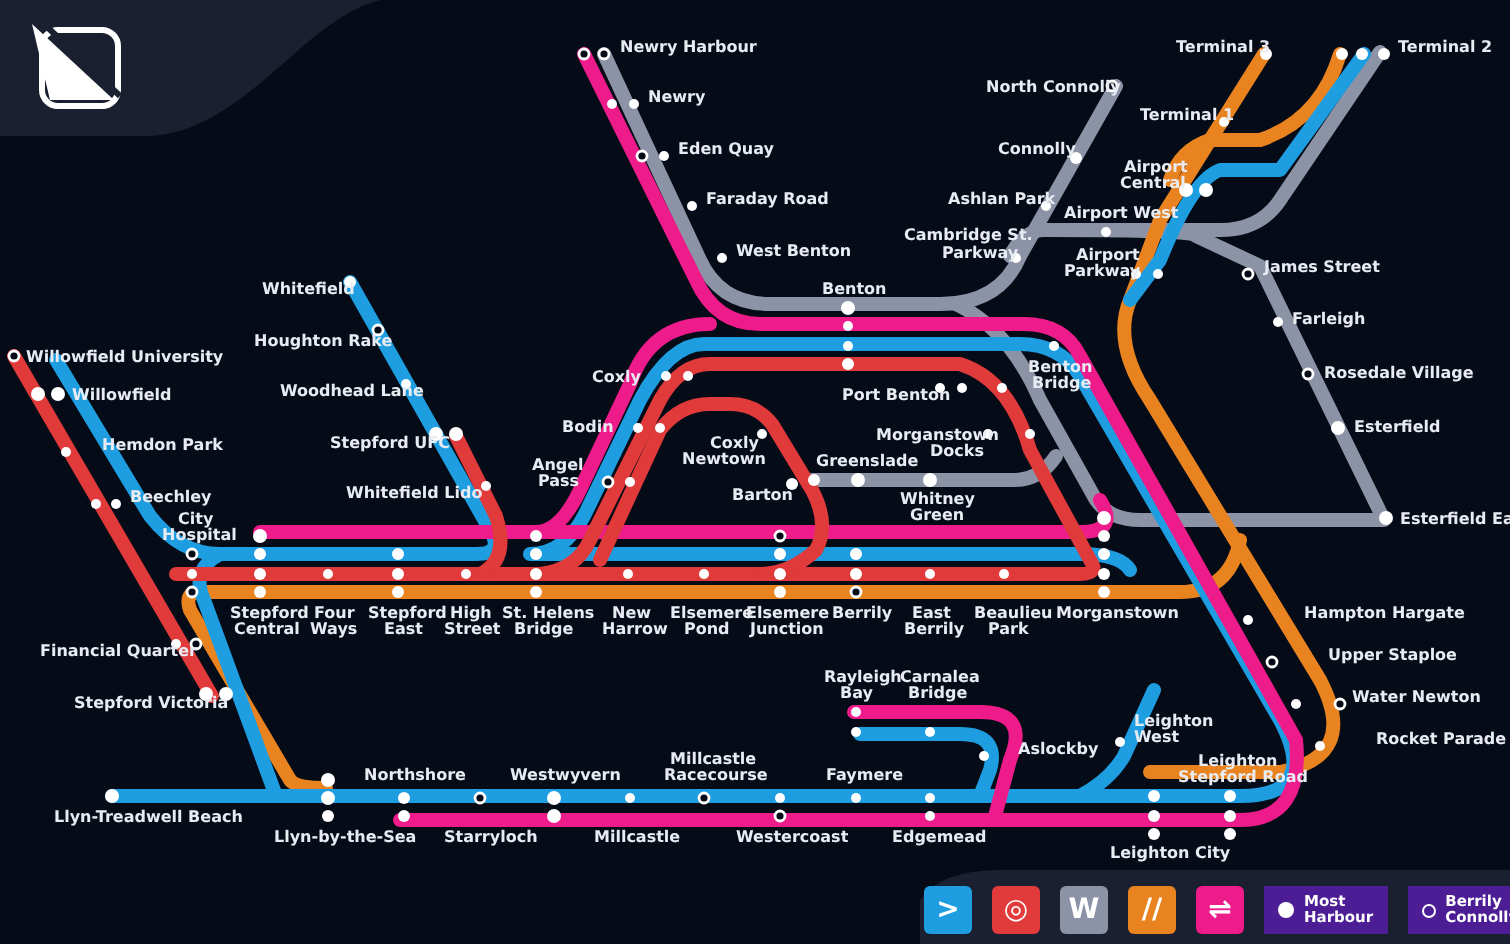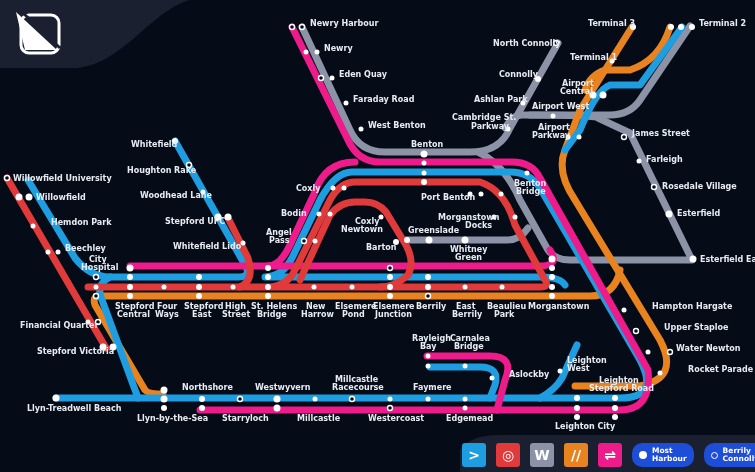--- a/index.html
+++ b/index.html
@@ -4,21 +4,21 @@
 <style>
   html,body{margin:0;padding:0;background:#050b17;}
   body{width:755px;height:472px;overflow:hidden;position:relative;font-family:"DejaVu Sans","Liberation Sans",sans-serif;}
   #map{position:absolute;left:0;top:0;width:755px;height:472px;}
   .lbl{font-family:"DejaVu Sans","Liberation Sans",sans-serif;font-size:8px;font-weight:bold;fill:#e8ecf2;}
   .ln{fill:none;stroke-width:7;stroke-linecap:round;stroke-linejoin:round;}
   .st{fill:#ffffff;}
   .ltd{fill:#050b17;stroke:#ffffff;stroke-width:1.4;}
   #legend{position:absolute;left:462px;top:438px;height:34px;display:flex;align-items:center;gap:10px;}
   .lg-icon{width:24px;height:24px;border-radius:3px;display:flex;align-items:center;justify-content:center;color:#fff;font-weight:bold;font-size:14px;}
-  .lg-pill{height:24px;border-radius:10px;background:#1d4ed8;display:flex;align-items:center;gap:5px;padding:0 7px;color:#fff;font-size:7.5px;line-height:8px;font-weight:bold;}
+  .lg-pill{height:24px;border-radius:0;background:#4c1d95;display:flex;align-items:center;gap:5px;padding:0 7px;color:#fff;font-size:7.5px;line-height:8px;font-weight:bold;}
   .dot-big{width:8px;height:8px;border-radius:50%;background:#fff;}
   .dot-ring{width:5px;height:5px;border-radius:50%;border:1.5px solid #fff;}
 </style>
 </head>
 <body>
 
 <svg id="map" viewBox="0 0 755 472" xmlns="http://www.w3.org/2000/svg">
 
   <path d="M0 0 H190 C150 10 120 70 70 68 H0 Z" fill="#1a2030"></path>
   <g>

